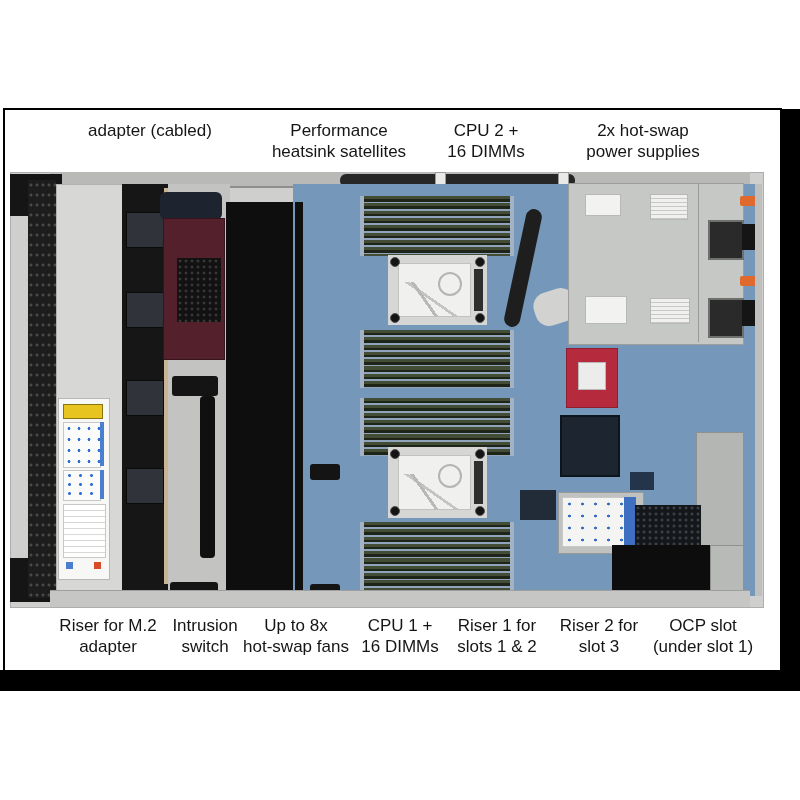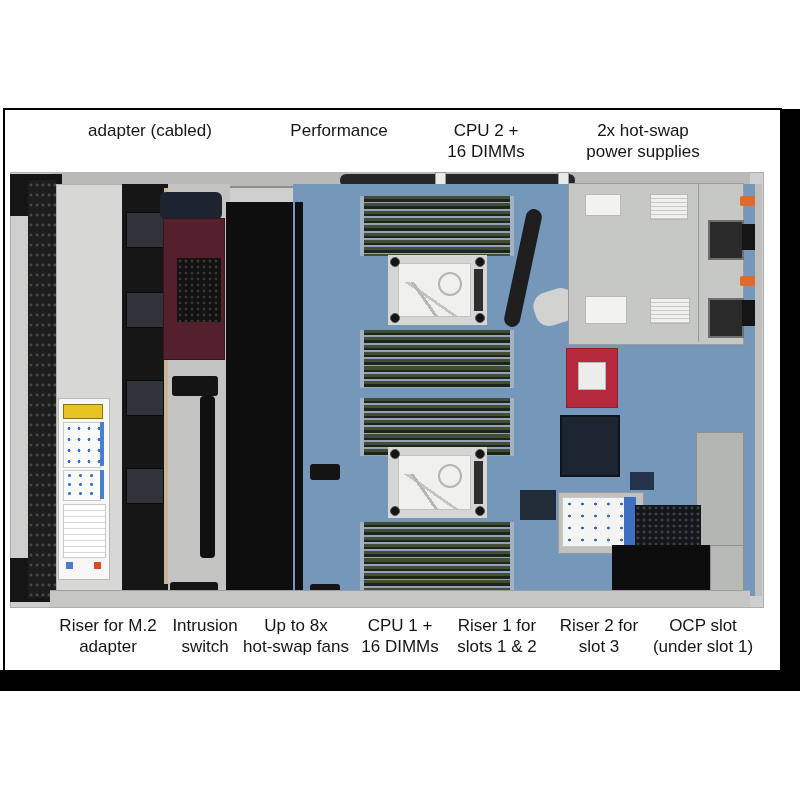--- a/index.html
+++ b/index.html
@@ -224,20 +224,21 @@
   <div class="abs" style="left:40px;top:418px;width:700px;height:16px;background:#c6c7c5;border-top:1px solid #9e9f9d;"></div>
   <div class="abs" style="left:745px;top:12px;width:7px;height:412px;background:#bfc0be;"></div>
 </div>
 
 
 <div class="lbl top" style="left: 150px; color: rgb(21, 21, 21);">
   <span>adapter (cabled)</span>
 </div>
 <div class="lbl top" style="left: 300px; color: rgb(21, 21, 21); margin-left: 39px;">
   <span>Performance</span>
+  <span>heatsink satellites</span>
 </div>
 <div class="lbl top" style="left: 486px; color: rgb(21, 21, 21);">
   <span>CPU 2 +</span>
   <span>16 DIMMs</span>
 </div>
 <div class="lbl top" style="left: 643px; color: rgb(21, 21, 21);">
   <span>2x hot-swap</span>
   <span>power supplies</span>
 </div>
 

